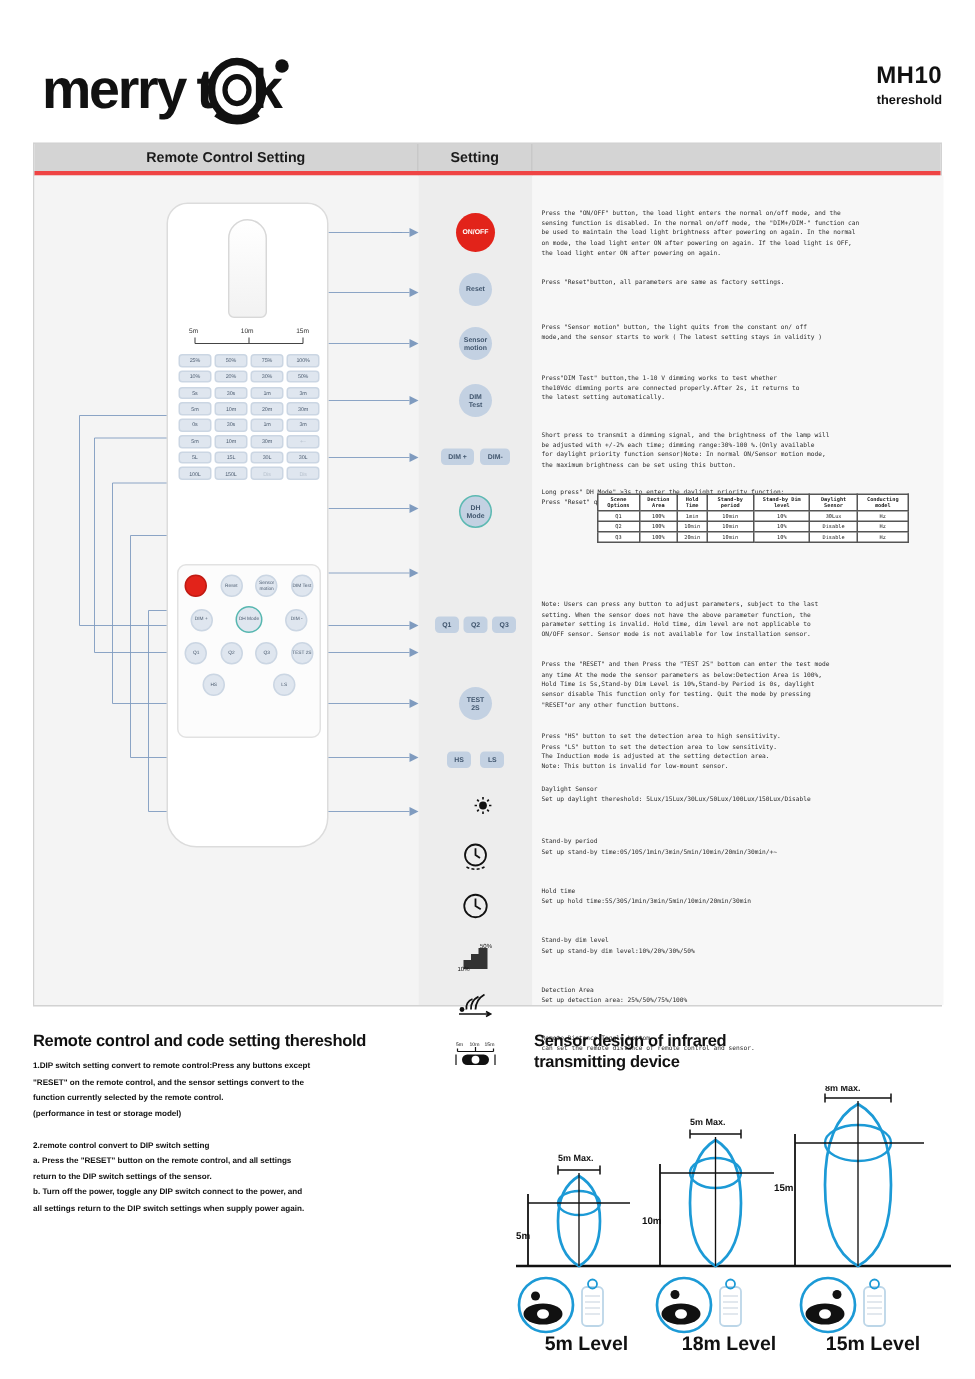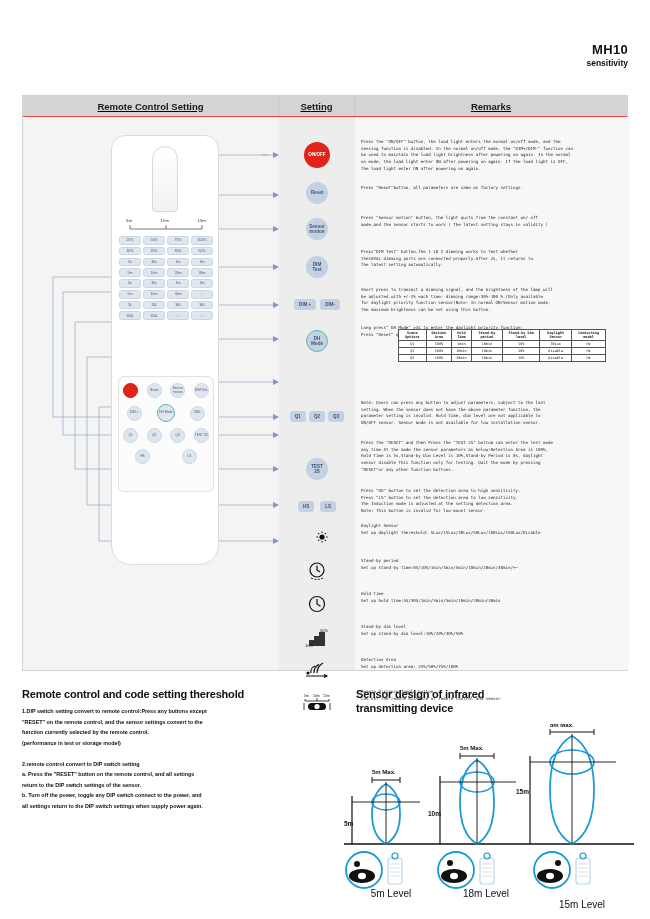--- a/index.html
+++ b/index.html
@@ -9,31 +9,31 @@
     font-family: "Liberation Sans", sans-serif;
     position: relative;
     overflow: hidden;
   }
 
   
   .header { position: absolute; left: 0; top: 36px; width: 650px; height: 58px; }
   .logo { position: absolute; left: 28px; top: 0px; width: 210px; height: 52px; }
   .logo svg { display: block; }
   .doc-title { position: absolute; right: 22px; top: 6px; text-align: right; }
-  .doc-model { font-size: 13px; font-weight: bold; letter-spacing: .3px; color: #111; }
+  .doc-model { font-size: 16px; font-weight: bold; letter-spacing: .3px; color: #111; }
   .doc-sub { font-size: 8.5px; font-weight: bold; color: #111; margin-top: 1px; }
 
   
   .sheet {
     position: absolute; left: 22px; top: 95px;
     width: 606px; height: 576px;
     border: 1px solid #d2d2d2;
     background: #fafafa;
   }
-  .thead { display: flex; height: 21px; background: #d4d4d4; border-bottom: 1px solid #ef4444; text-decoration: underline; }
+  .thead { display: flex; height: 21px; background: #d4d4d4; border-bottom: 3px solid #ef4444; }
   .th {
     font-size: 9.5px; font-weight: bold; color: #1a1a1a;
     display: flex; align-items: center; justify-content: center;
     height: 100%;
   }
   .th-setting { width: 256px; border-right: 1px solid #c8c8c8; }
   .th-button  { width: 76px;  border-right: 1px solid #c8c8c8; }
   .th-remarks { width: 272px; }
 
   .tbody { position: relative; height: 553px; }
@@ -134,38 +134,48 @@
 
   
   .bl-title { position:absolute; left:22px; top:688px; width:300px;
     font-size:11px; font-weight:bold; color:#111; letter-spacing:-.2px; }
   .bl-body { position:absolute; left:22px; top:706px; width:300px;
     font-size:5.4px; font-weight:bold; line-height:1.95; color:#111; white-space: pre-line; }
 
   .br-title { position:absolute; left:356px; top:688px; width:260px;
     font-size:11px; font-weight:bold; color:#111; line-height:1.25; letter-spacing:-.2px; white-space: pre-line; }
   .diagram { position:absolute; left:344px; top:724px; width:290px; height:170px; }
-  .dg-caption { position:absolute; top:888px; font-size:10px; font-weight:normal; color:#111; text-align:center; }
+  .dg-caption { position:absolute; top:888px; font-size:13px; font-weight:bold; color:#111; text-align:center; }
 </style>
 </head>
 <body>
 
 <div class="header">
+  <div class="logo">
+    <svg width="210" height="52" viewBox="0 0 210 52">
+      <text x="0" y="36" font-family="Liberation Sans, sans-serif" font-size="37" font-weight="bold" letter-spacing="-1.5" fill="#111">merry</text>
+      <text x="103" y="36" font-family="Liberation Sans, sans-serif" font-size="37" font-weight="bold" letter-spacing="-1.5" fill="#111">t</text>
+      <text x="140" y="36" font-family="Liberation Sans, sans-serif" font-size="37" font-weight="bold" letter-spacing="-1.5" fill="#111">k</text>
+      <ellipse cx="130" cy="24" rx="17" ry="19" fill="none" stroke="#111" stroke-width="5"></ellipse>
+      <ellipse cx="130" cy="24" rx="8" ry="9" fill="none" stroke="#111" stroke-width="3.5"></ellipse>
+      <path d="M116 40 q14 10 28 0" fill="none" stroke="#111" stroke-width="4"></path>
+      <circle cx="160" cy="8" r="4.5" fill="#111"></circle>
+    </svg>
+  </div>
   <div class="doc-title">
     <div class="doc-model">MH10</div>
-    <div class="doc-sub">sensitivity</div>
+    <div class="doc-sub">thereshold</div>
   </div>
 </div>
 
 <div class="sheet">
 
   <div class="thead">
     <div class="th th-setting">Remote Control Setting</div>
     <div class="th th-button">Setting</div>
-    <div class="th th-remarks">Remarks</div>
   </div>
 
   <div class="tbody">
     <div class="col-setting"></div>
     <div class="col-button"></div>
     <div class="col-remarks"></div>
 
     <svg class="wires">
       <g fill="none" stroke="#7f9bbf" stroke-width=".6">
         <path d="M196 38 L245 38"></path>
@@ -578,13 +588,13 @@
           <path d="M234 144 L244 144"></path>
           <path d="M234 148 L244 148"></path>
           <path d="M234 152 L244 152"></path>
       </g>
     </g>
   </svg>
 </div>
 
 <div class="dg-caption" style="left:356px;width:70px;">5m Level</div>
 <div class="dg-caption" style="left:446px;width:80px;">18m Level</div>
-<div class="dg-caption" style="left:542px;width:80px;margin-top:11px;">15m Level</div>
+<div class="dg-caption" style="left:542px;width:80px;">15m Level</div>
 
 </body></html>

